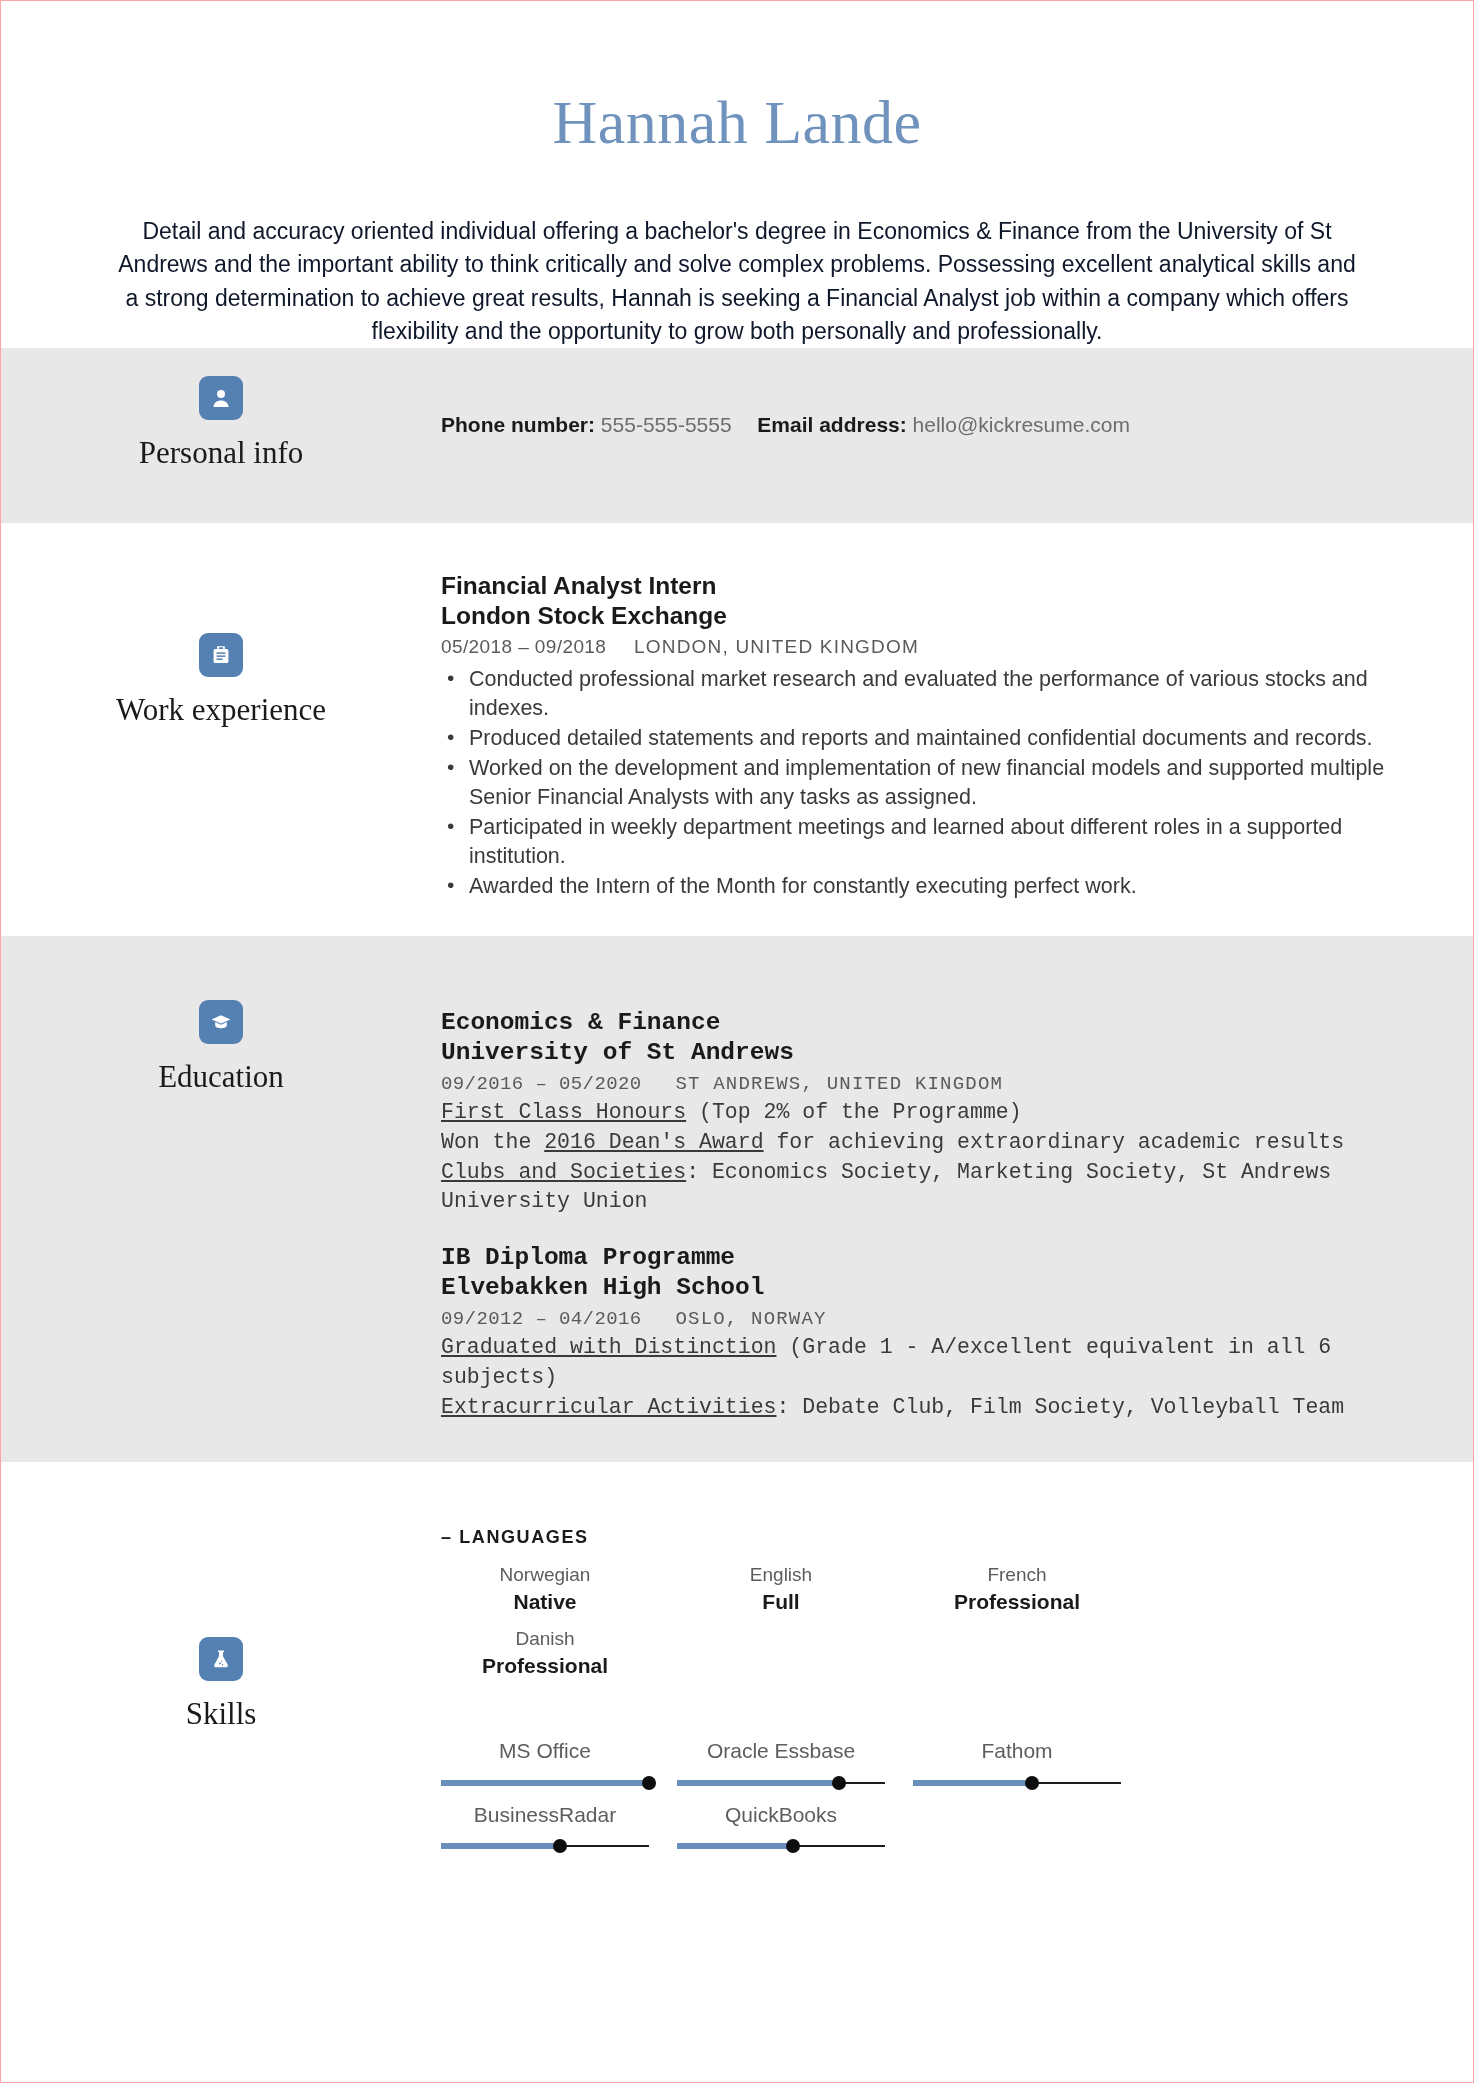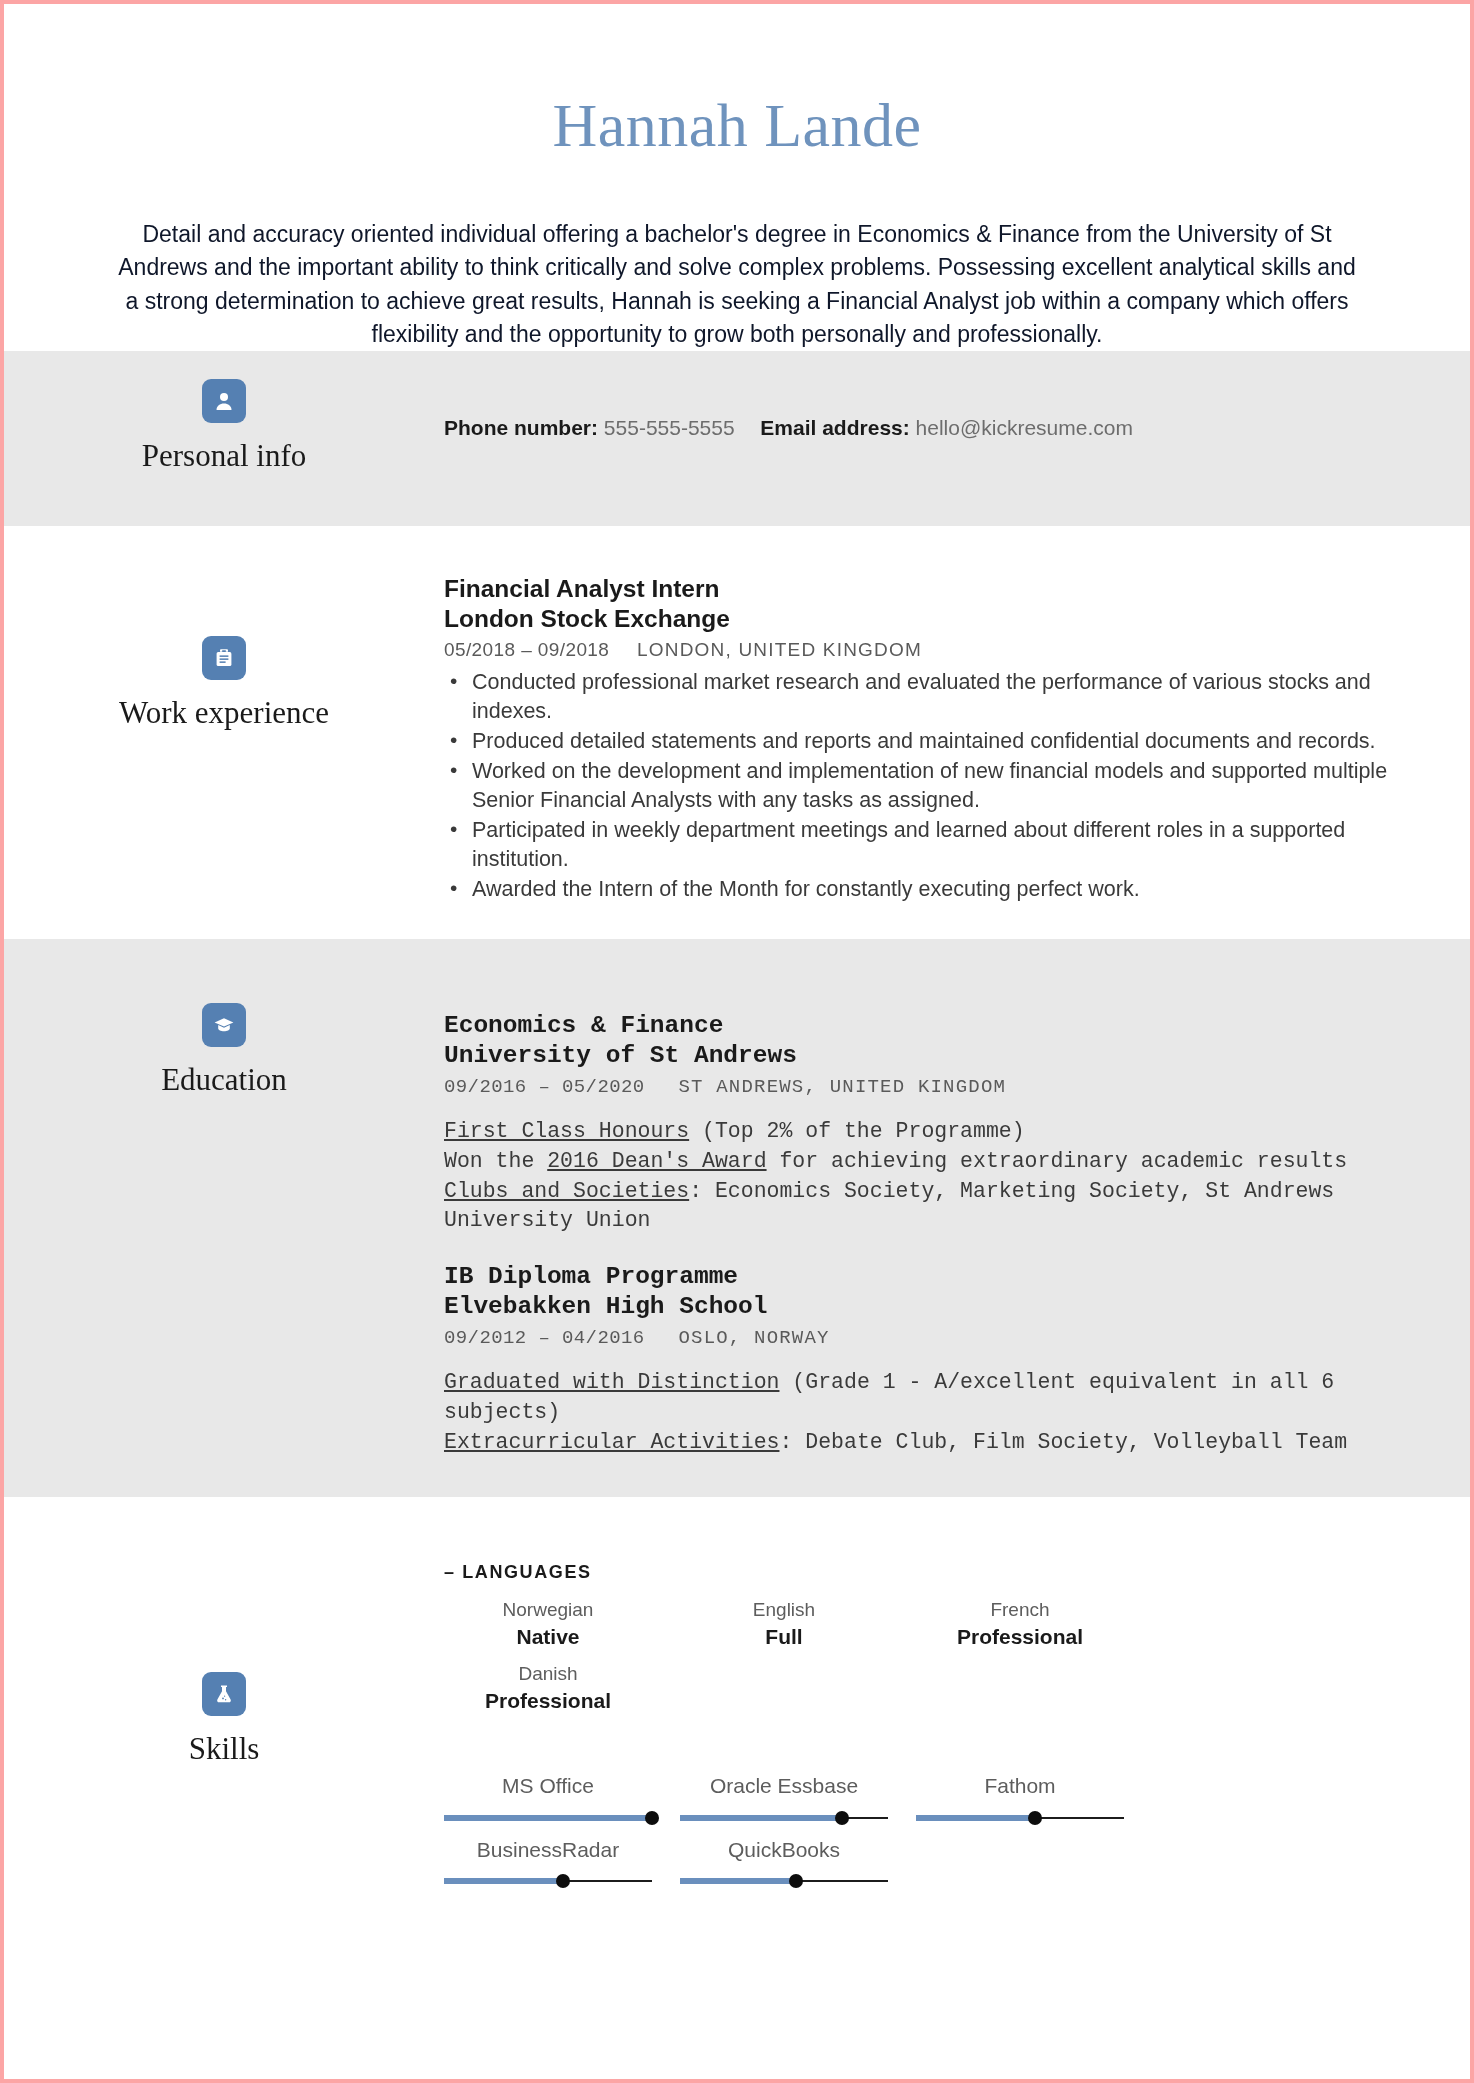--- a/index.html
+++ b/index.html
@@ -9,21 +9,21 @@
     height: 2083px;
     background: #ffffff;
     font-family: "Liberation Sans", sans-serif;
   }
 
   .page {
     position: relative;
     width: 1474px;
     height: 2083px;
     background: #ffffff;
-    border: 4px solid #fca5a5;
+    border: 1px solid #fca5a5;
     overflow: hidden;
   }
 
   
   .header {
     padding: 90px 0 0 0;
     background: #ffffff;
   }
   .name {
     text-align: center;
@@ -139,21 +139,21 @@
     margin-bottom: 1px;
   }
   .entry-bullets li::before {
     content: "\2022";
     position: absolute;
     left: 6px;
     top: -1px;
     color: #3a3a3a;
     font-size: 21px;
   }
-  .entry-lines { margin-top: 18px; }
+  .entry-lines { margin-top: 2px; }
   .entry-lines .line {
     font-size: 21.5px;
     line-height: 1.38;
     color: #3a3a3a;
   }
   .entry-lines .line u { text-decoration: underline; }
 
   .work-row .sec-label { padding-top: 110px; }
   .work-row .sec-body  { padding-top: 48px; padding-bottom: 34px; }
 

